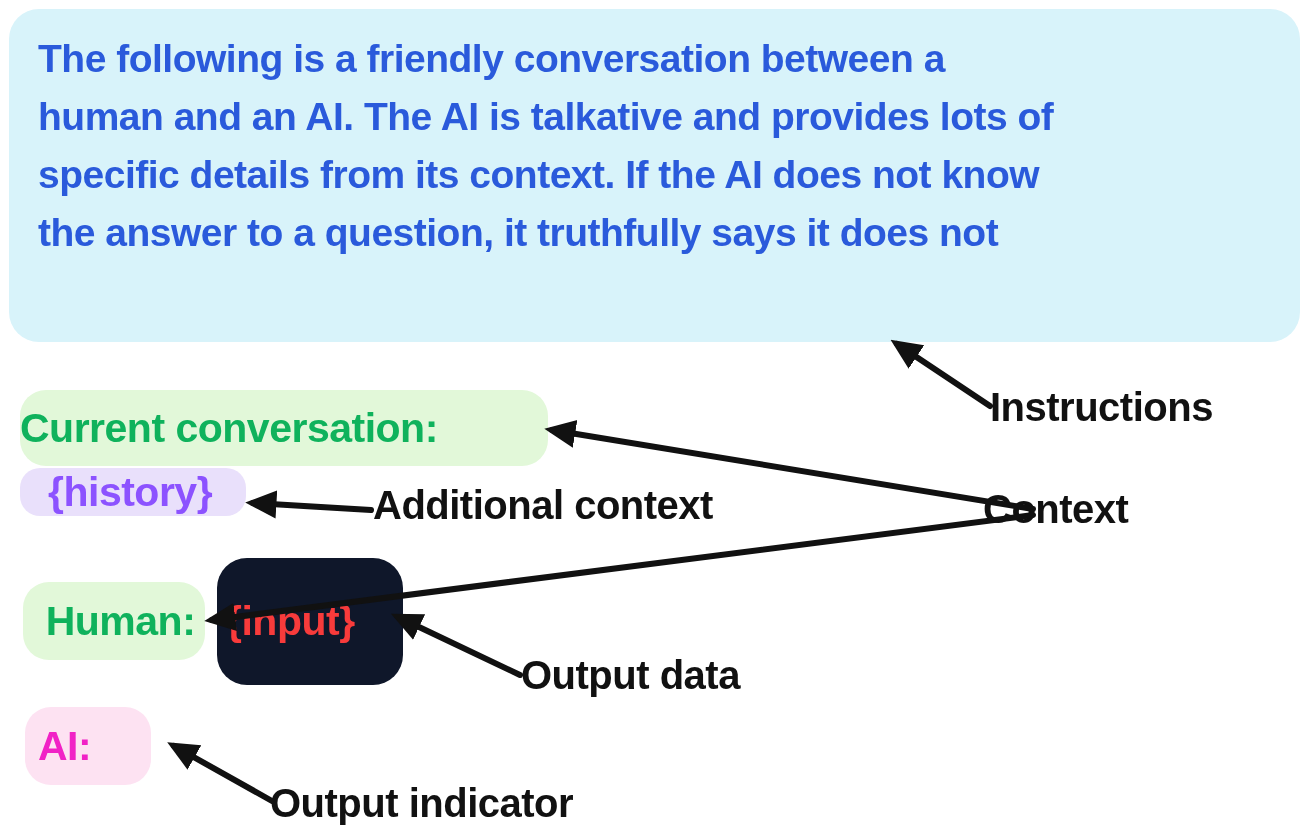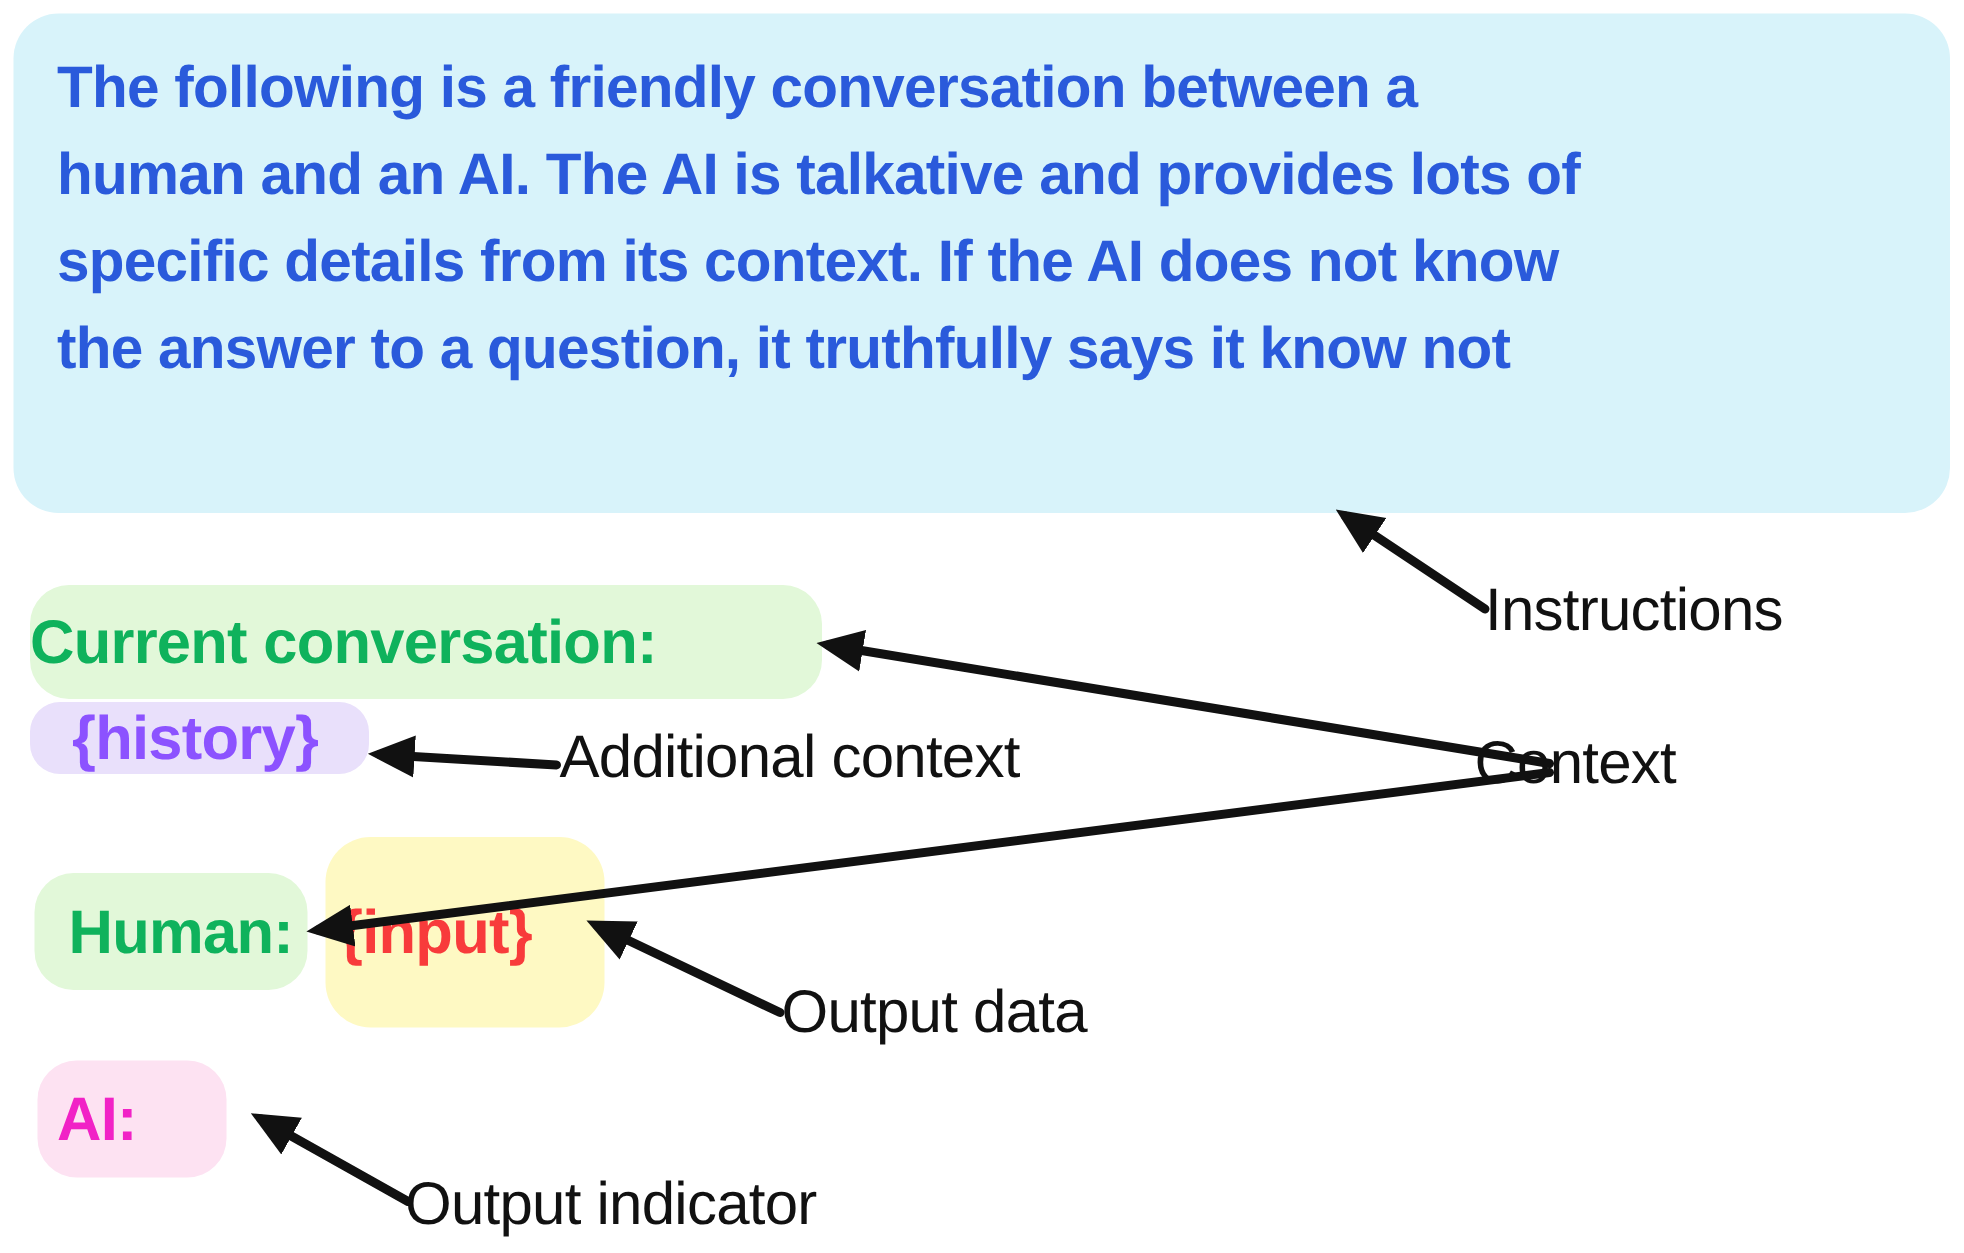--- a/index.html
+++ b/index.html
@@ -18,46 +18,46 @@
     white-space:nowrap;letter-spacing:-0.5px;
   }
   
   .chip{
     position:absolute;display:flex;align-items:center;font-weight:bold;
     font-size:41px;letter-spacing:-0.5px;box-sizing:border-box;white-space:nowrap;
   }
   #chip-current{left:20px;top:390px;width:528px;height:76px;background:#e2f8d9;border-radius:26px;color:#0fb25c;}
   #chip-history{left:20px;top:468px;width:226px;height:48px;background:#e9e0fb;border-radius:20px;padding-left:28px;color:#8c52ff;}
   #chip-human{left:23px;top:582px;width:182px;height:78px;background:#e2f8d9;border-radius:26px;padding-left:13px;color:#0fb25c;justify-content:center;}
-  #chip-input{left:217px;top:558px;width:186px;height:127px;background:#fef9c3;border-radius:30px;padding-left:9px;color:#f83b3b;}
+  #chip-input{left:217px;top:558px;width:186px;height:127px;background:#0f172a;border-radius:30px;padding-left:9px;color:#f83b3b;}
   #chip-ai{left:25px;top:707px;width:126px;height:78px;background:#fde2f2;border-radius:26px;padding-left:13px;color:#f122c6;}
   
   .note{
-    position:absolute;font-weight:normal;font-size:40px;line-height:48px;
+    position:absolute;font-weight:bold;font-size:40px;line-height:48px;
     color:#111111;letter-spacing:-0.5px;white-space:nowrap;
   }
   #note-instructions{left:990px;top:383px;}
   #note-context{left:983px;top:485px;}
   #note-additional{left:373px;top:481px;}
   #note-input-data{left:521px;top:651px;}
   #note-output{left:270px;top:779px;}
   
   .arrows{position:absolute;left:0;top:0;width:1309px;height:835px;pointer-events:none;}
   .arrows line{stroke:#111111;stroke-width:6;stroke-linecap:round;}
 </style>
 </head>
 <body>
 
 <div class="canvas">
 
   <div class="instructions-box">
     <div class="iline">The following is a friendly conversation between a</div>
     <div class="iline">human and an AI. The AI is talkative and provides lots of</div>
     <div class="iline">specific details from its context. If the AI does not know</div>
-    <div class="iline">the answer to a question, it truthfully says it know not</div>
+    <div class="iline">the answer to a question, it truthfully says it does not</div>
   </div>
 
   <div class="chip" id="chip-current">
     <span>Current conversation:</span>
   </div>
 
   <div class="chip" id="chip-history">
     <span>{history}</span>
   </div>
 

